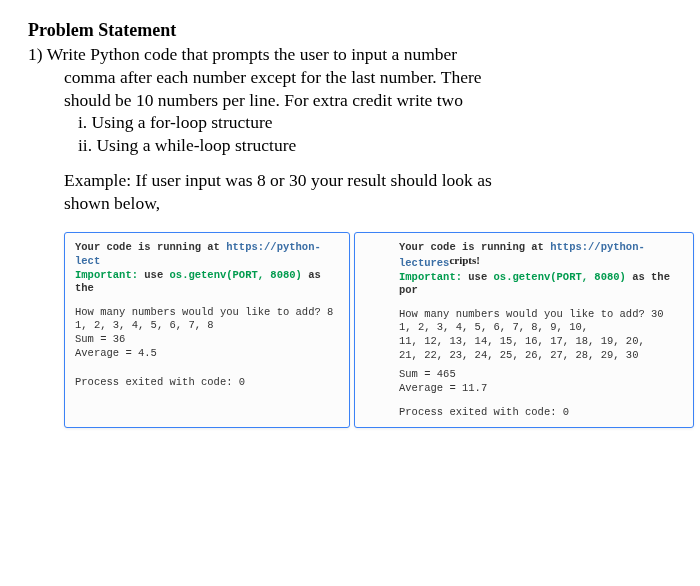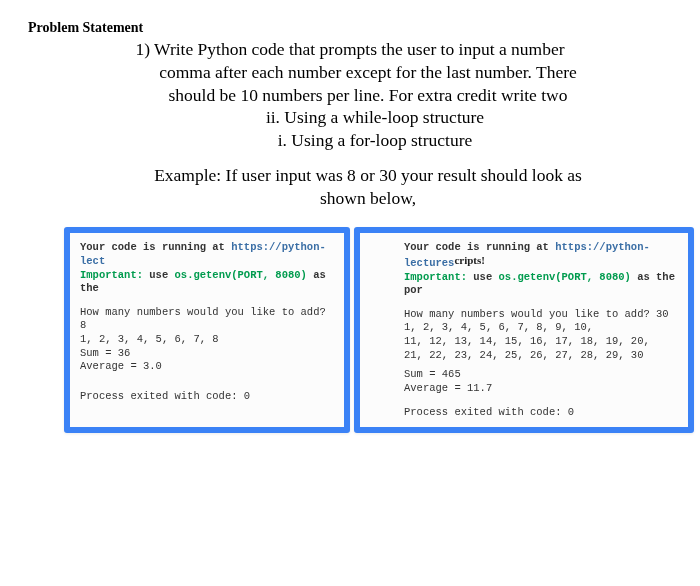--- a/index.html
+++ b/index.html
@@ -6,46 +6,45 @@
     body {
       width: 700px;
       height: 586px;
       background: #fff;
       font-family: Georgia, 'Times New Roman', serif;
       color: #000;
       padding: 20px 28px;
     }
     .heading {
       font-weight: bold;
-      font-size: 14px;
+      font-size: 18px;
       margin-bottom: 2px;
     }
     .problem-body {
       font-size: 17.5px;
       line-height: 1.3;
-      text-align: center;
     }
     .indent {
       padding-left: 36px;
     }
     .sub-indent {
       padding-left: 50px;
     }
     .example-intro {
       padding-left: 36px;
       margin-top: 12px;
     }
     .outputs {
       display: flex;
       gap: 0px;
       margin-top: 18px;
       padding-left: 36px;
     }
     .output-box {
-      border: 6px solid #3b82f6;
+      border: 1px solid #3b82f6;
       border-radius: 3px;
       box-shadow: 0 1px 3px rgba(0,0,0,0.08);
       background: #fcfcfc;
       padding: 8px 10px;
       font-family: 'Courier New', monospace;
       font-size: 10.5px;
       line-height: 1.3;
       color: #333;
     }
     .output-box.left {
@@ -71,41 +70,41 @@
   </style>
 </head>
 <body>
 
 <div class="heading">Problem Statement</div>
 
 <div class="problem-body">
   <div><span>1) </span><span>Write Python code that prompts the user to input a number</span></div>
   <div class="indent">comma after each number except for the last number. There</div>
   <div class="indent">should be 10 numbers per line. For extra credit write two</div>
+  <div class="sub-indent">i. Using a for-loop structure</div>
   <div class="sub-indent">ii. Using a while-loop structure</div>
-  <div class="sub-indent">i. Using a for-loop structure</div>
 
   <div class="example-intro">Example: If user input was 8 or 30 your result should look as</div>
   <div class="indent">shown below,</div>
 </div>
 
 <div class="outputs">
 
   <div class="output-box left">
     <div class="mono-bold">
       <span>Your code is running at </span><span class="url">https://python-lect</span>
     </div>
     <div class="mono-bold">
       <span class="green">Important:</span><span> use </span><span class="green">os.getenv(PORT, 8080)</span><span> as the</span>
     </div>
     <div class="spacer"></div>
     <div>How many numbers would you like to add? 8</div>
     <div>1, 2, 3, 4, 5, 6, 7, 8</div>
     <div>Sum =  36</div>
-    <div>Average =  3.0</div>
+    <div>Average =  4.5</div>
     <div class="spacer"></div>
     <div class="spacer-sm"></div>
     <div>Process exited with code: 0</div>
   </div>
 
   <div class="output-box right">
     <div class="mono-bold">
       <span>Your code is running at </span><span class="url">https://python-lectures</span><span class="cripts">cripts!</span>
     </div>
     <div class="mono-bold">

